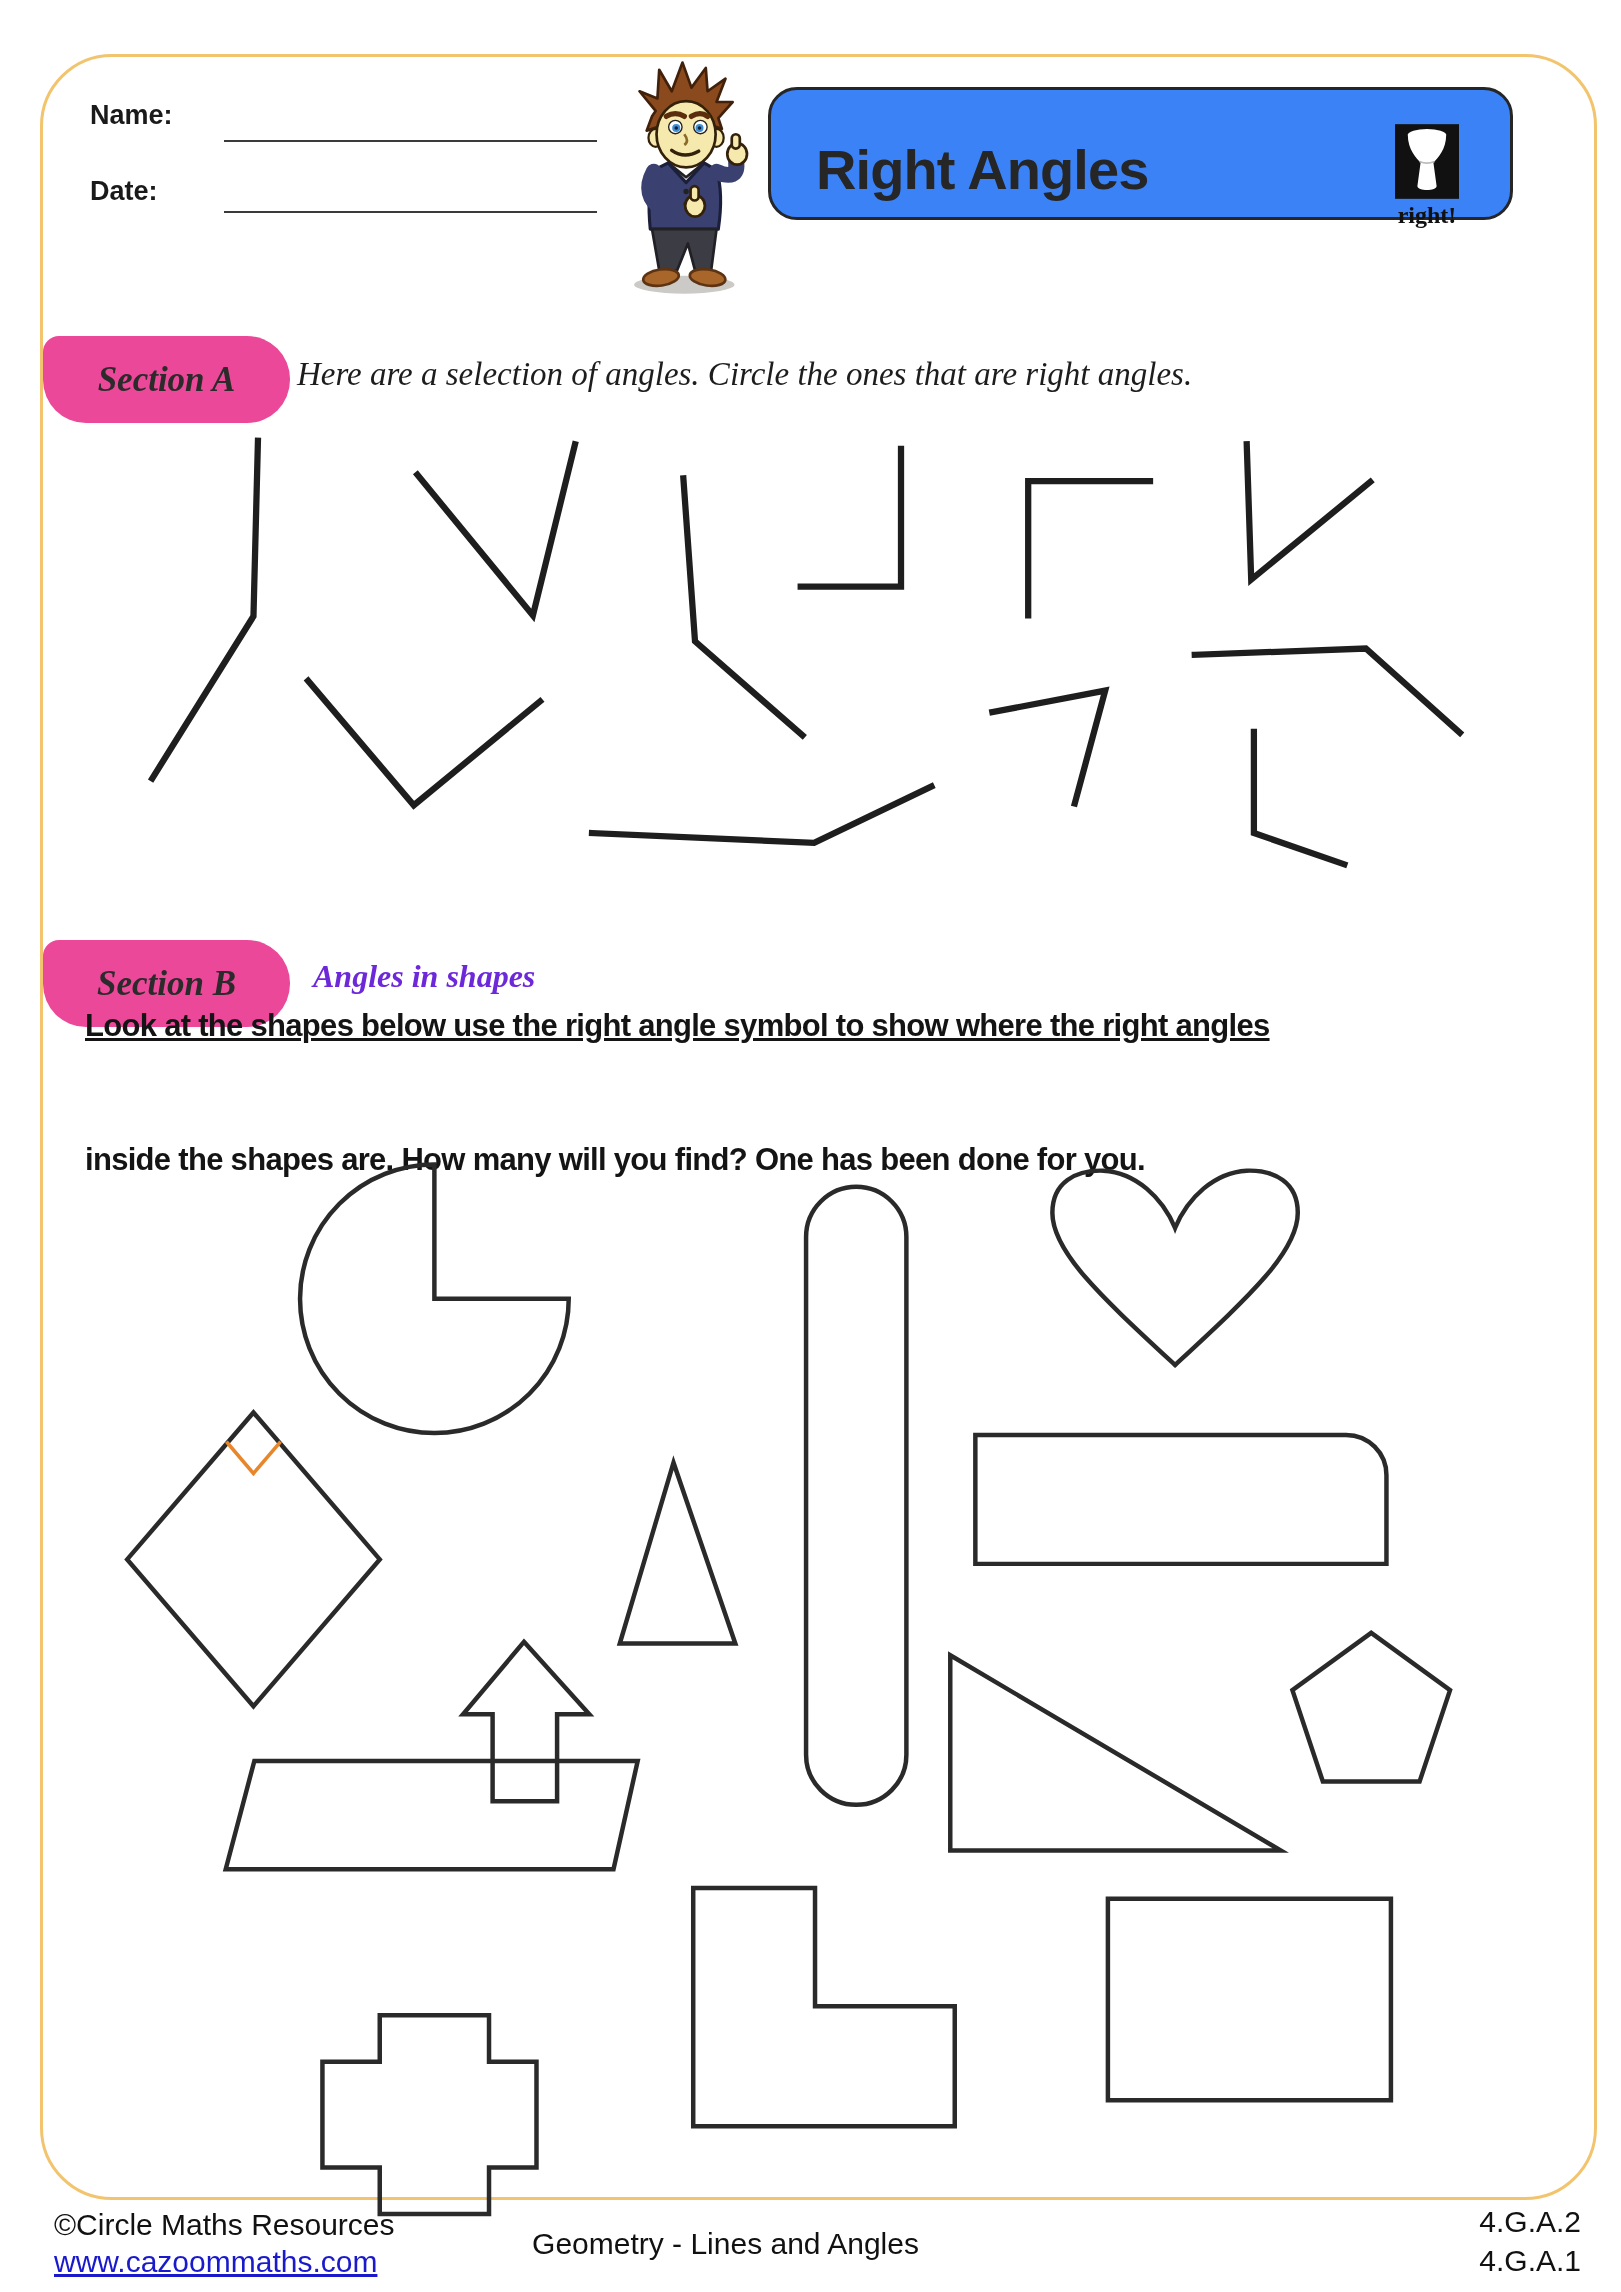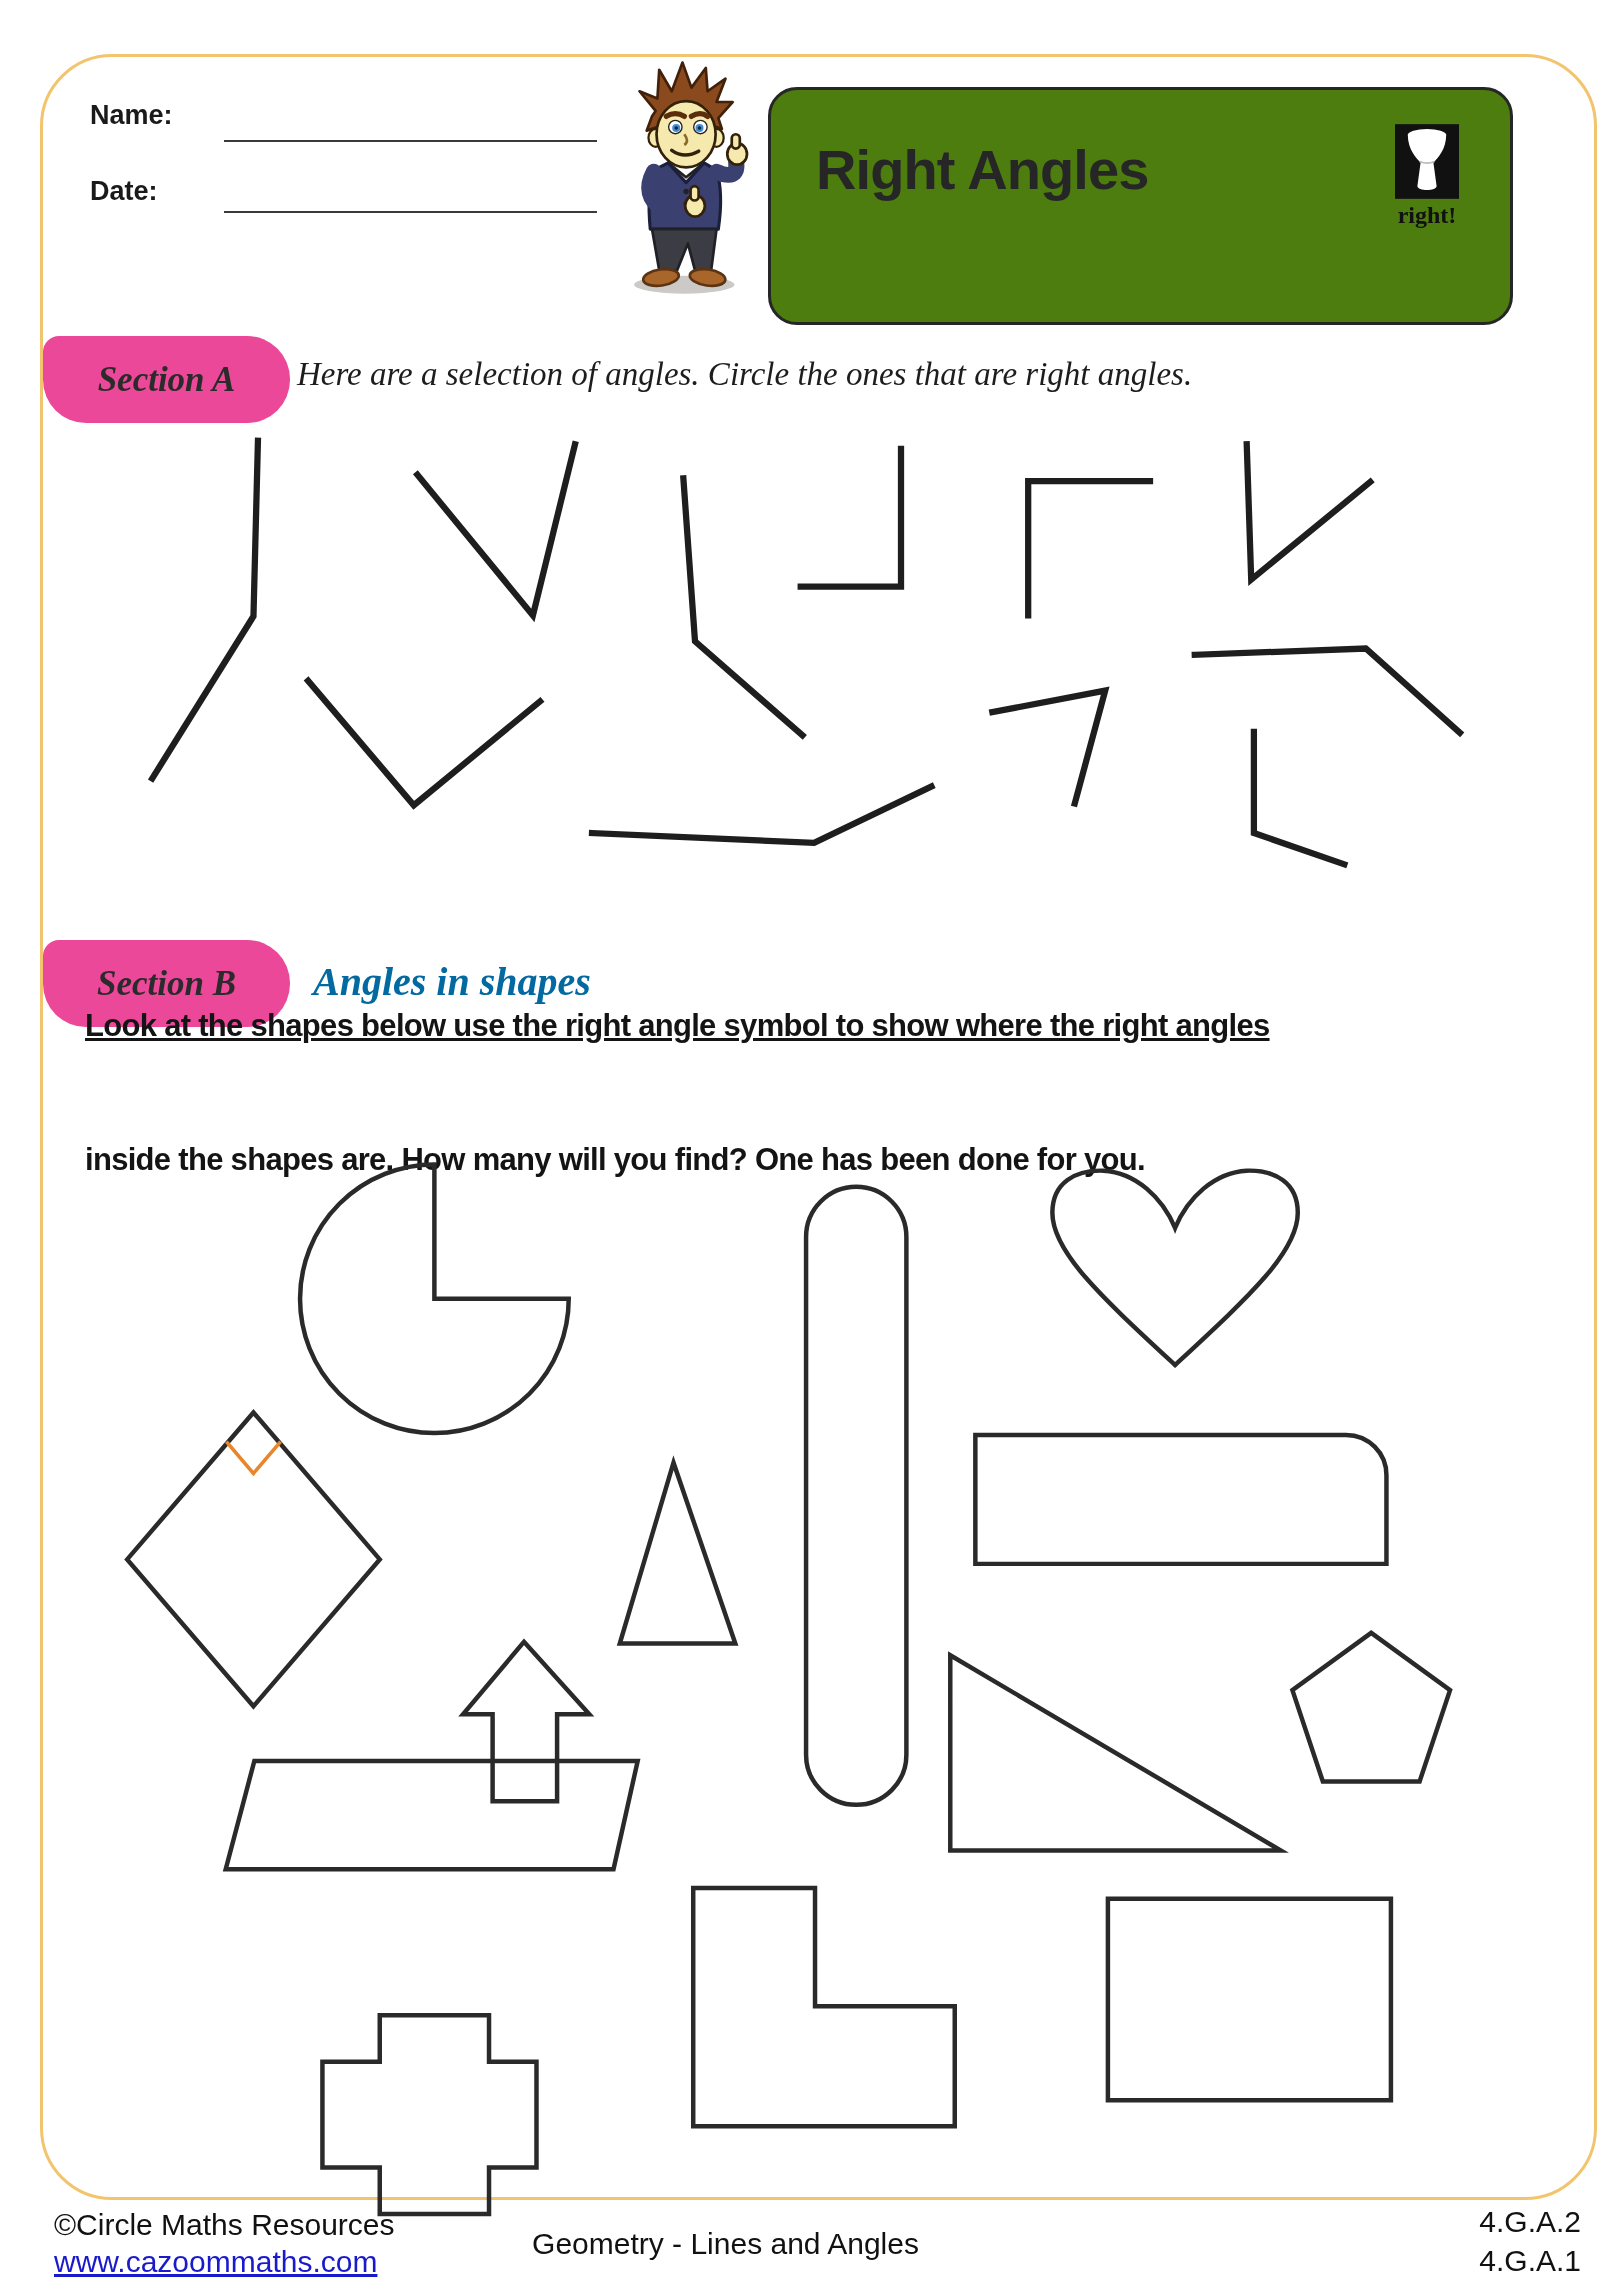--- a/index.html
+++ b/index.html
@@ -3,31 +3,31 @@
 <meta charset="utf-8">
 <style>
   html,body{margin:0;padding:0;background:#ffffff;}
   .sheet{position:relative;width:1622px;height:2293px;background:#ffffff;overflow:hidden;
          font-family:"Liberation Sans", sans-serif;color:#1d1d1d;}
   .page-border{position:absolute;left:40px;top:54px;width:1557px;height:2146px;
                border:3.6px solid #f2c46d;border-radius:72px;box-sizing:border-box;}
   .abs{position:absolute;}
   .field-label{font-size:27px;font-weight:bold;color:#1a1a1a;}
   .write-line{position:absolute;height:0;border-top:2.7px solid #3a3a3a;}
-  .title-box{position:absolute;left:768px;top:87px;width:745px;height:238px;
-             background:#4d7c0f;border:3.6px solid #262626;border-radius:29px;box-sizing:border-box;}
+  .title-box{position:absolute;left:768px;top:87px;width:745px;height:133px;
+             background:#3b82f6;border:3.6px solid #262626;border-radius:29px;box-sizing:border-box;}
   .title-text{position:absolute;left:45px;top:47px;font-size:56px;font-weight:bold;color:#262626;letter-spacing:-0.9px;}
   .logo{position:absolute;right:25px;top:34px;width:116px;text-align:center;}
   .logo-word{font-family:"Liberation Serif", serif;font-weight:bold;font-size:24px;color:#111;letter-spacing:0;}
   .pill{position:absolute;left:43px;width:247px;height:87px;background:#ec4899;
         border-radius:16px 43px 43px 43px;}
   .pill-label{font-family:"Liberation Serif", serif;font-style:italic;font-weight:bold;
               font-size:35px;color:#2b2b2b;text-align:center;line-height:87px;width:100%;display:block;}
   .serif-it{font-family:"Liberation Serif", serif;font-style:italic;font-size:33px;color:#1d1d1d;}
-  .serif-it-b{font-family:"Liberation Serif", serif;font-style:italic;font-weight:bold;font-size:40px;color:#0369a1;}
+  .serif-it-b{font-family:"Liberation Serif", serif;font-style:italic;font-weight:bold;font-size:32px;color:#6d28d9;}
   .body-bold{font-size:31px;font-weight:bold;letter-spacing:-0.7px;color:#141414;line-height:43px;}
   .footer-text{font-size:30px;color:#111;}
   .footer-link{font-size:30px;color:#1a1acc;text-decoration:underline;}
   svg.linework{position:absolute;left:0;top:0;pointer-events:none;}
 </style>
 </head>
 <body>
 
 <div class="sheet">
 

